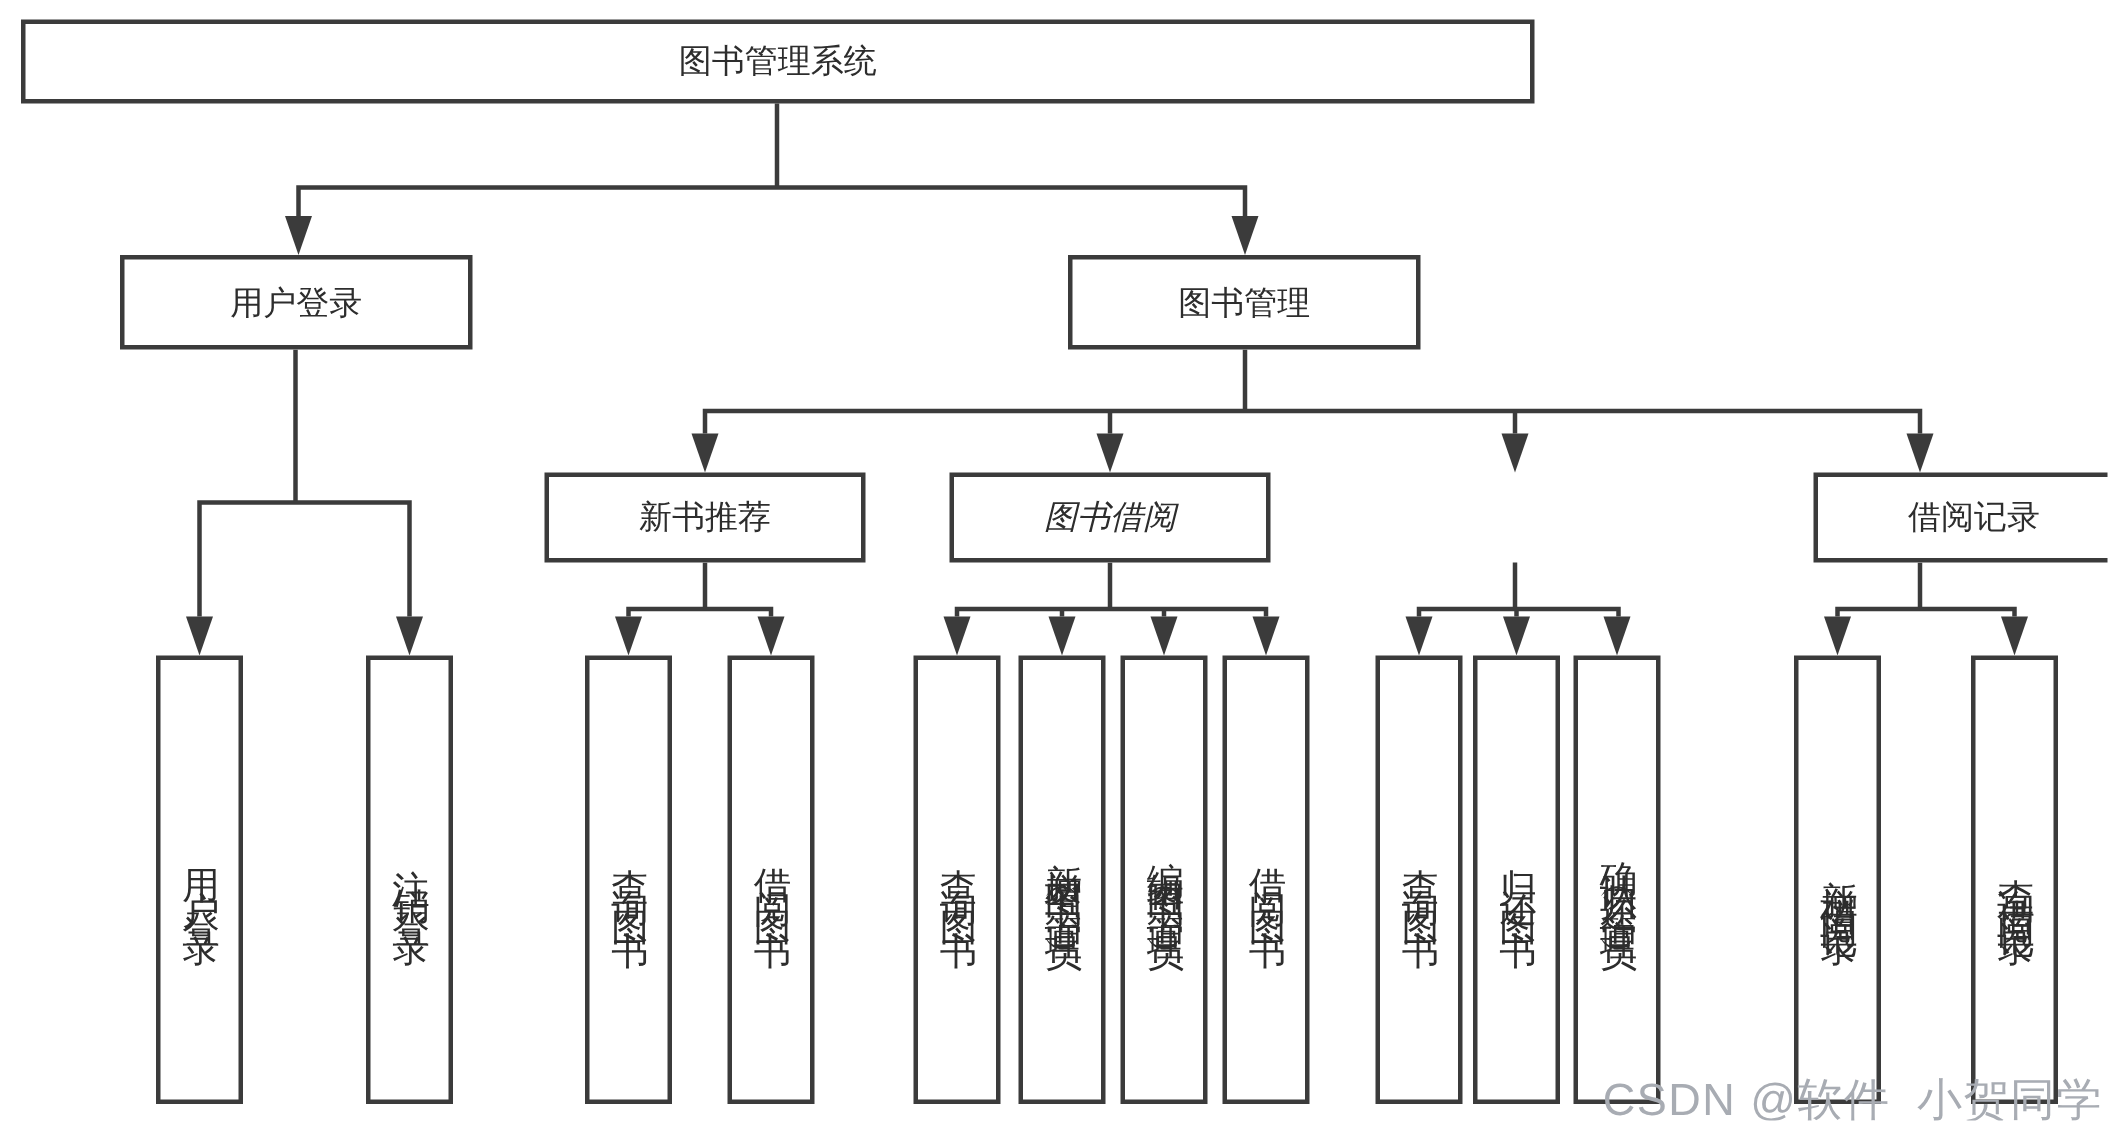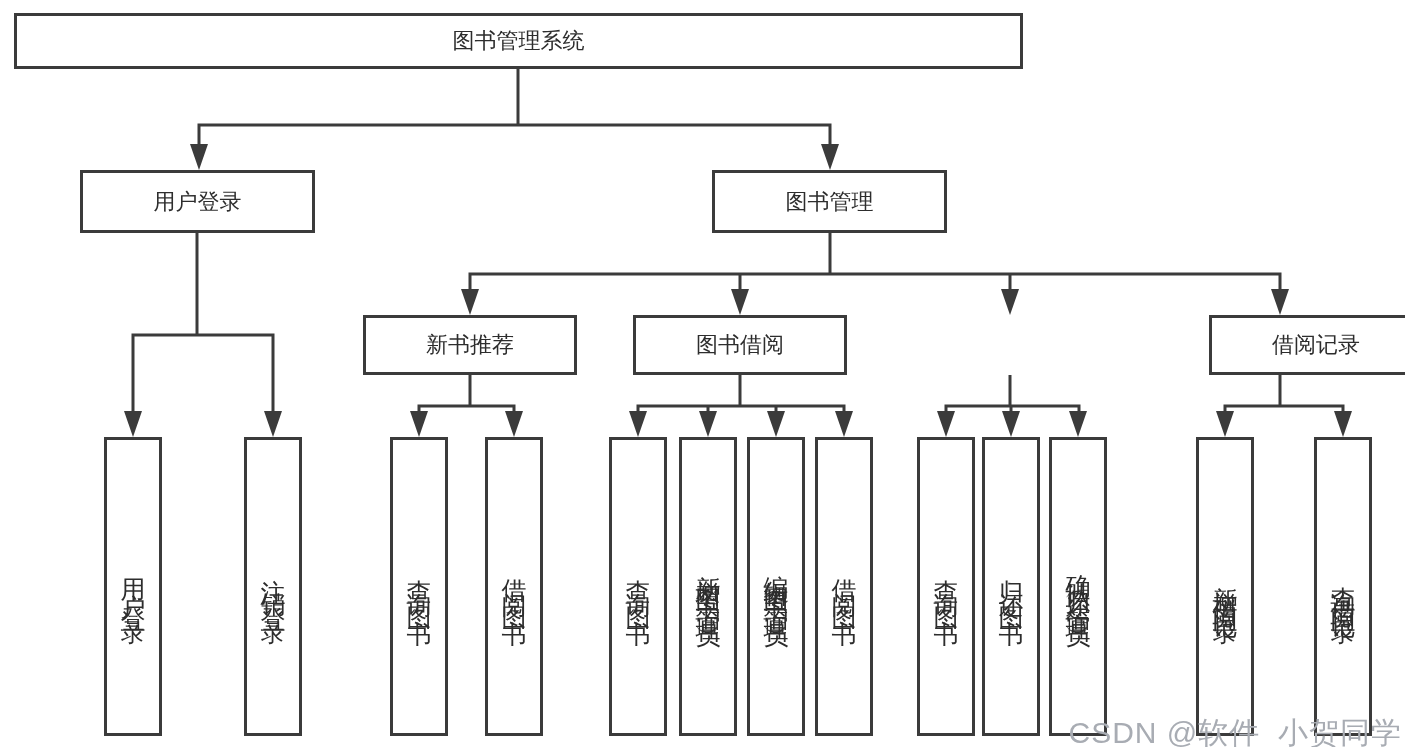--- a/index.html
+++ b/index.html
@@ -85,21 +85,21 @@
       <polygon points="1334,411 1352,411 1343,437"></polygon>
     </g>
   </svg>
 
   <div class="box root">图书管理系统</div>
 
   <div class="box l2" style="left:80px;">用户登录</div>
   <div class="box l3" style="left:363px;">新书推荐</div>
 
   <div class="box l2" style="left:712px;">图书管理</div>
-  <div class="box l3" style="left:633px;">图书借阅</div>
+  <div class="box l3" style="left:633px;font-style:italic;">图书借阅</div>
   <div class="box l3" style="left:1173px;margin-left:36px;">借阅记录</div>
 
   <div class="box leaf spread" style="left:104px;">用户登录</div>
   <div class="box leaf spread" style="left:244px;">注销登录</div>
 
   <div class="box leaf spread" style="left:390px;">查询图书</div>
   <div class="box leaf spread" style="left:485px;">借阅图书</div>
 
   <div class="box leaf spread" style="left:609px;">查询图书</div>
   <div class="box leaf" style="left:679px;">新增图书（管理员）</div>

